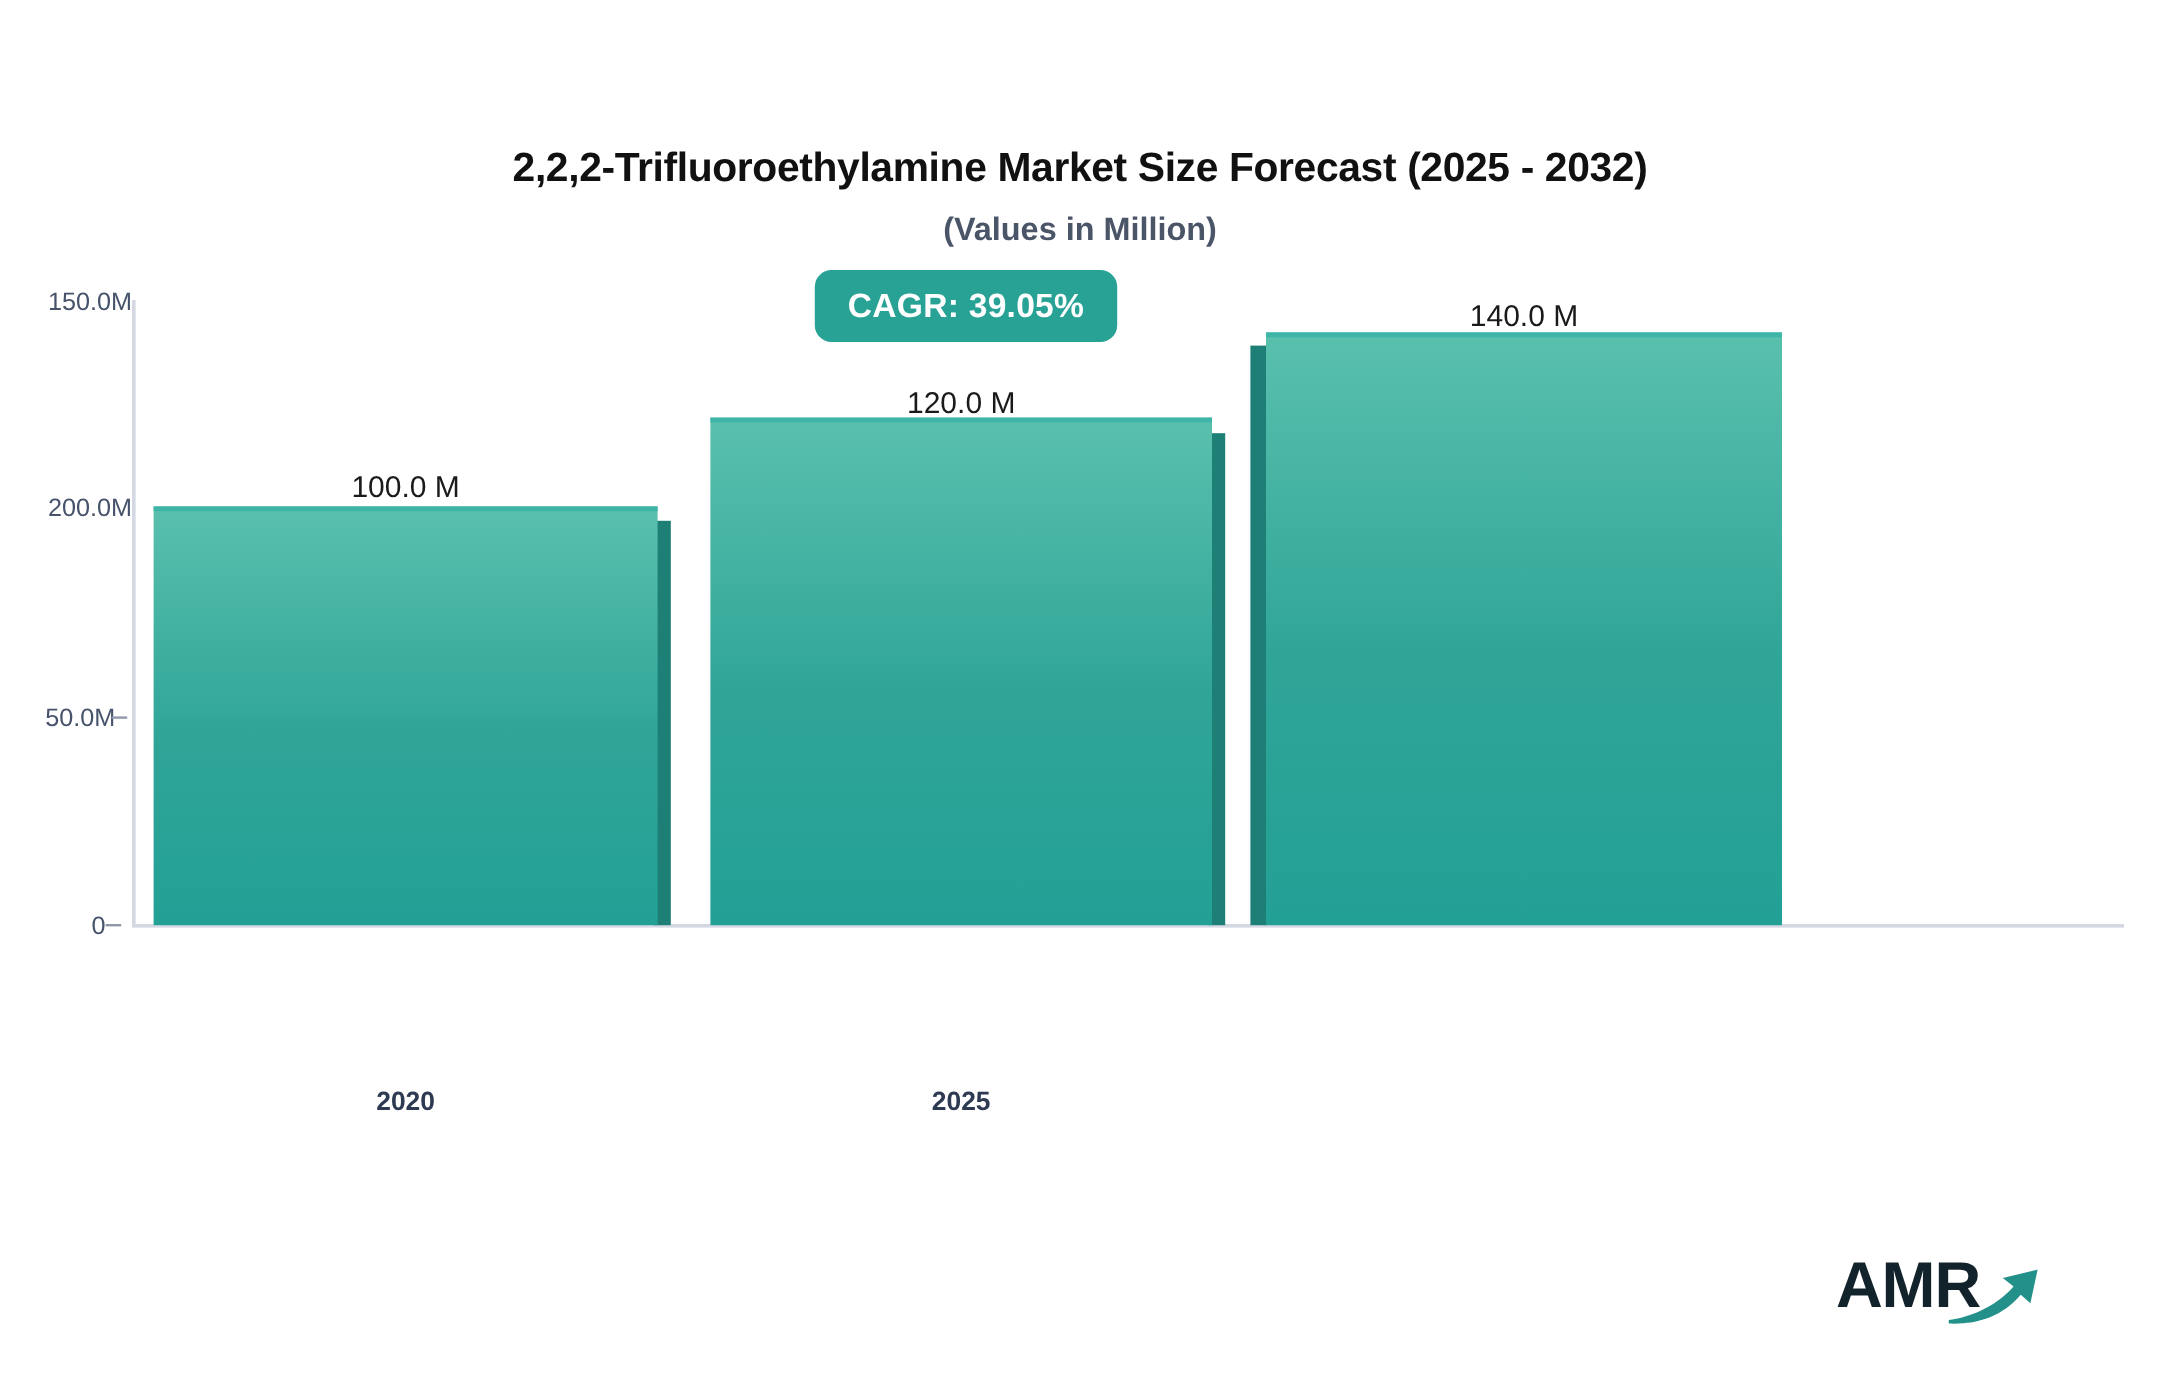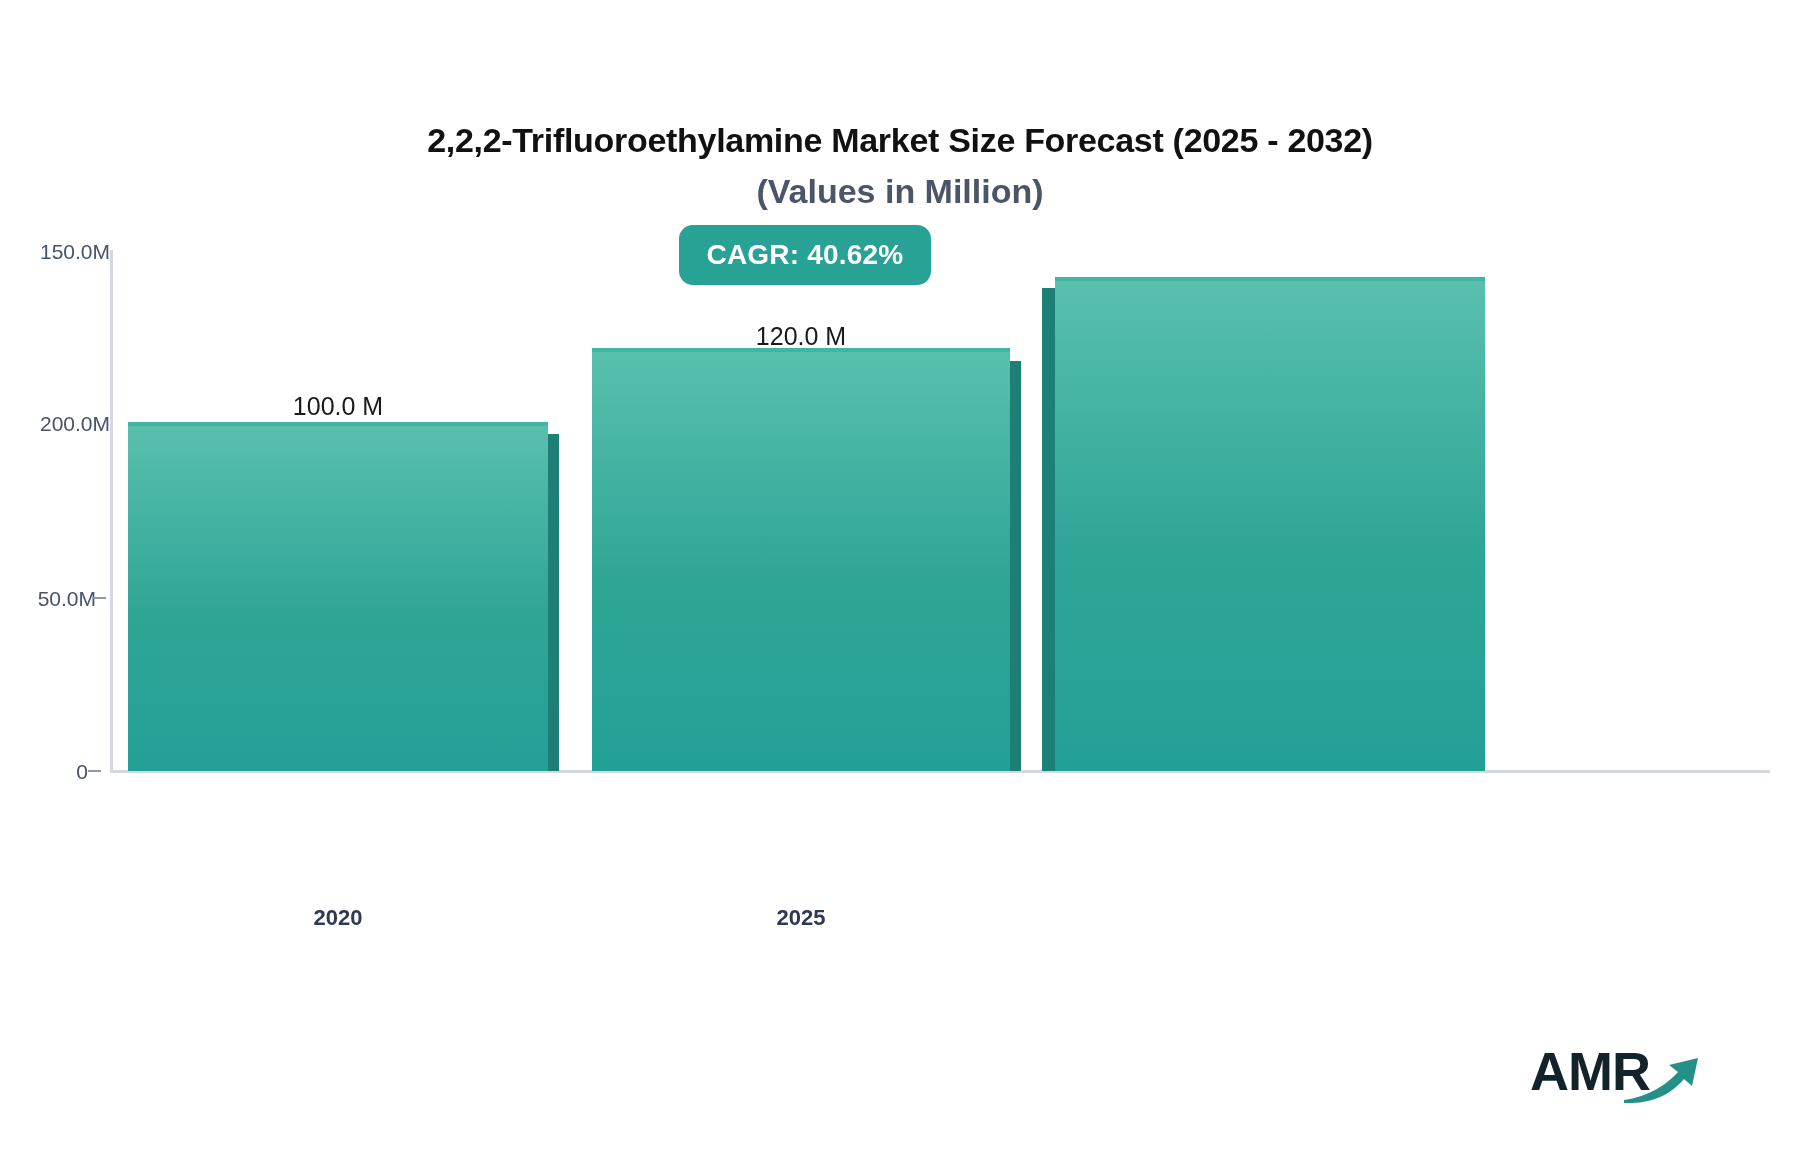--- a/index.html
+++ b/index.html
@@ -35,21 +35,21 @@
     font-size: 34px;
     font-weight: bold;
     color: #111111;
     letter-spacing: -0.3px;
     line-height: 44px;
     white-space: nowrap;
     margin-top: 23px;
   }
   .chart-subtitle {
     margin-top: 12px;
-    font-size: 34px;
+    font-size: 27px;
     font-weight: bold;
     color: #4a5568;
     line-height: 34px;
     white-space: nowrap;
   }
 
   
   .cagr-badge {
     position: absolute;
     left: 679px;
@@ -159,21 +159,21 @@
 </head>
 <body>
 
 <div id="chart-root">
 
   <div class="title-block">
     <div class="chart-title">2,2,2-Trifluoroethylamine Market Size Forecast (2025 - 2032)</div>
     <div class="chart-subtitle">(Values in Million)</div>
   </div>
 
-  <div class="cagr-badge">CAGR: 40.62%</div>
+  <div class="cagr-badge">CAGR: 39.05%</div>
 
   <div class="y-axis-line"></div>
   <div class="x-axis-line"></div>
 
   <div class="y-tick-label" style="top:240px; right:1690px;">150.0M</div>
   <div class="y-tick-label" style="top:412px; right:1690px;">200.0M</div>
   <div class="y-tick-label" style="top:587px; right:1704px;">50.0M</div>
   <div class="y-tick-label" style="top:760px; right:1712px;">0</div>
 
   <div class="y-tick-mark" style="left:93px; top:597px;"></div>
@@ -187,20 +187,21 @@
 
   <div class="bar-side" style="left:1007px; top:361px; width:14px; height:410px;"></div>
   <div class="bar" style="left:592px; top:348px; width:418px; height:423px;"></div>
   <div class="bar-top" style="left:592px; top:348px; width:418px; height:4px;"></div>
   <div class="bar-value" style="left:592px; top:322px; width:418px;">120.0 M</div>
   <div class="x-tick-label" style="left:592px; width:418px;">2025</div>
 
   <div class="bar-side" style="left:1042px; top:288px; width:14px; height:483px;"></div>
   <div class="bar" style="left:1055px; top:277px; width:430px; height:494px;"></div>
   <div class="bar-top" style="left:1055px; top:277px; width:430px; height:4px;"></div>
+  <div class="bar-value" style="left:1055px; top:250px; width:430px;">140.0 M</div>
 
   <div class="amr-logo">
     <div class="amr-text">AMR</div>
     <svg class="amr-arrow" width="80" height="50" viewBox="0 0 80 50">
       <path d="M2 46 C 18 44, 40 36, 56 18 L 47 11 L 76 4 L 70 32 L 62 25 C 46 44, 24 50, 2 49 Z" fill="#23908a"></path>
     </svg>
   </div>
 
 </div>
 

